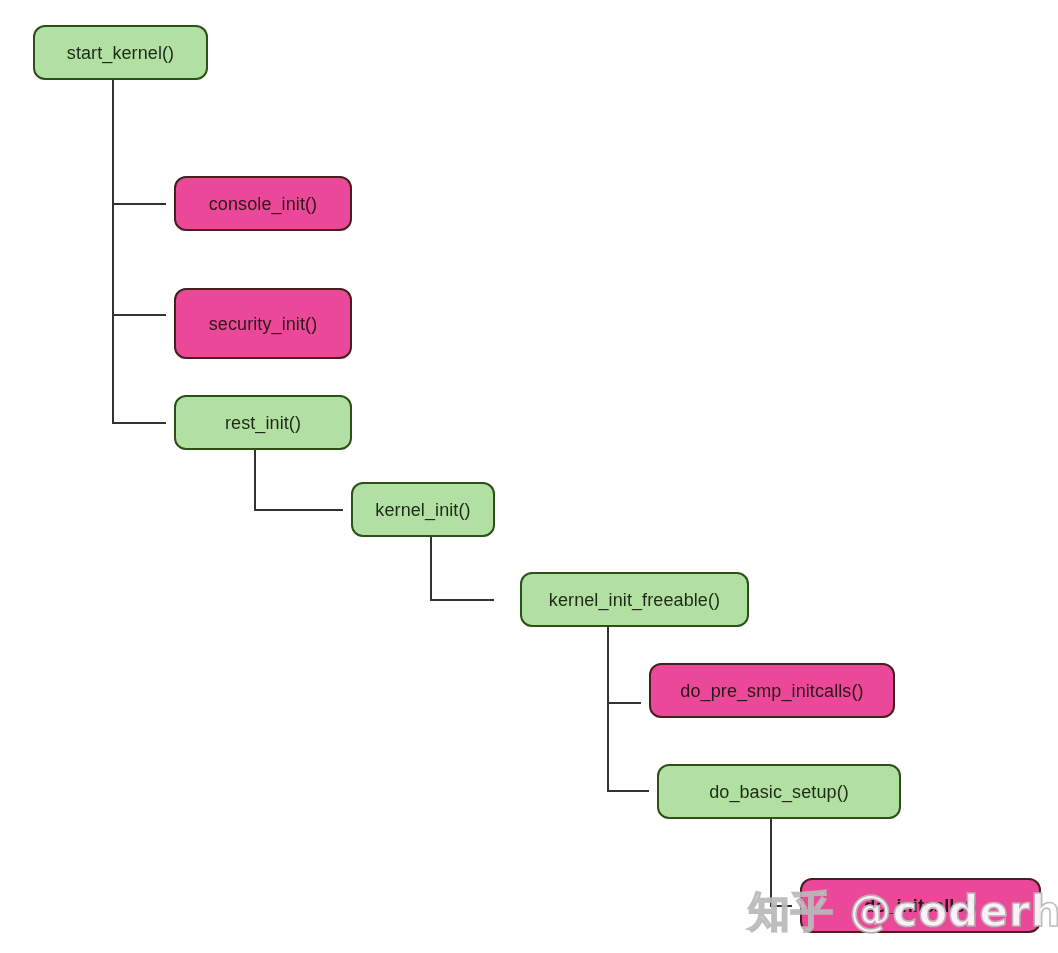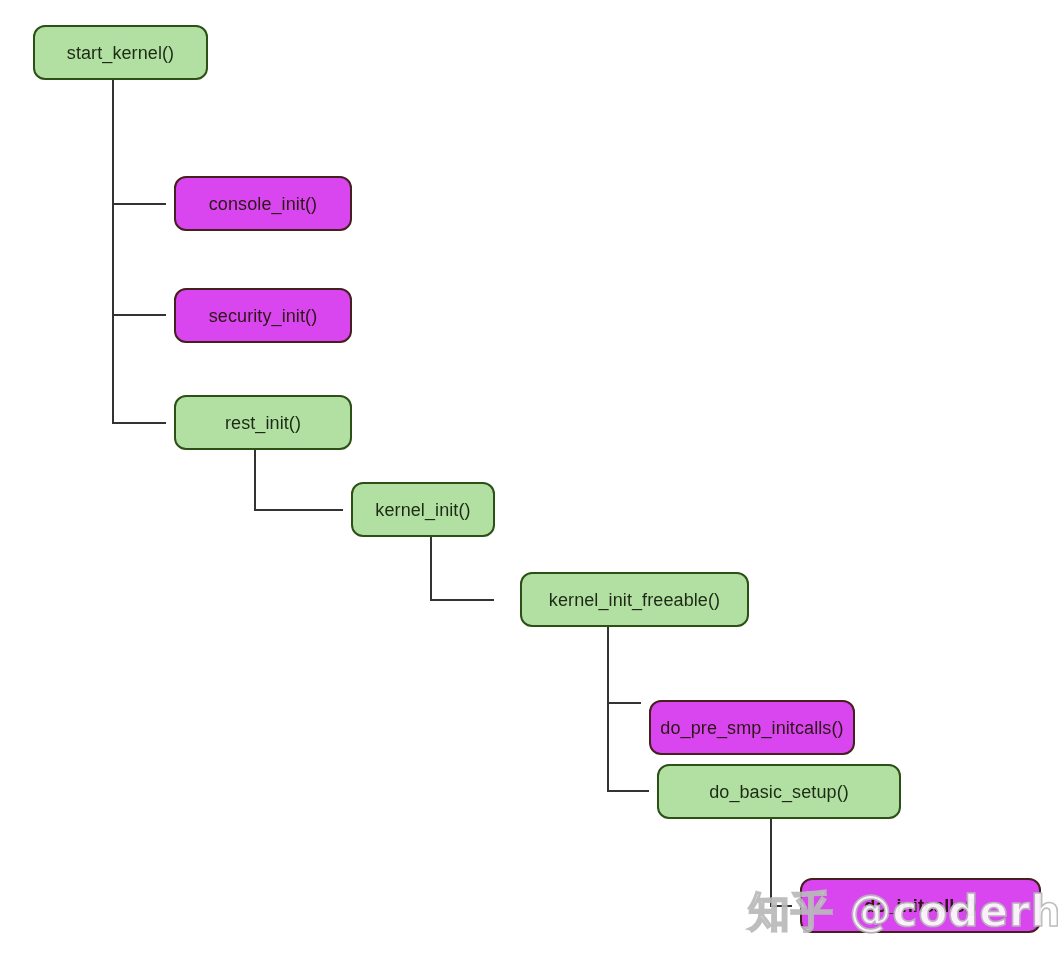--- a/index.html
+++ b/index.html
@@ -39,21 +39,21 @@
     white-space: nowrap;
     z-index: 2;
     margin-left: 8px;
   }
   .node.green {
     background: #b2e0a2;
     border-color: #2c5016;
     color: #1d2b16;
   }
   .node.pink {
-    background: #d946ef;
+    background: #ec4899;
     border-color: #45201f;
     color: #2c1616;
   }
   .node-label {
     line-height: 1;
     pointer-events: none;
   }
   #watermark {
     position: absolute;
     left: 748px;
@@ -87,33 +87,33 @@
       <path d="M 771 819 L 771 906 L 792 906" fill="none" stroke="#333333" stroke-width="2" stroke-linecap="butt" stroke-linejoin="miter"></path>
     </svg>
 
   <div id="node-layer">
       <div class="node green" style="left: 25px; top: 25px; width: 175px; height: 55px;">
         <span class="node-label">start_kernel()</span>
       </div>
       <div class="node pink" style="left: 166px; top: 176px; width: 178px; height: 55px;">
         <span class="node-label">console_init()</span>
       </div>
-      <div class="node pink" style="left: 166px; top: 288px; width: 178px; height: 55px;">
+      <div class="node pink" style="left: 166px; top: 288px; width: 178px; height: 71px;">
         <span class="node-label">security_init()</span>
       </div>
       <div class="node green" style="left: 166px; top: 395px; width: 178px; height: 55px;">
         <span class="node-label">rest_init()</span>
       </div>
       <div class="node green" style="left: 343px; top: 482px; width: 144px; height: 55px;">
         <span class="node-label">kernel_init()</span>
       </div>
       <div class="node green" style="left: 512px; top: 572px; width: 229px; height: 55px;">
         <span class="node-label">kernel_init_freeable()</span>
       </div>
-      <div class="node pink" style="left: 641px; top: 700px; width: 206px; height: 55px;">
+      <div class="node pink" style="left: 641px; top: 663px; width: 246px; height: 55px;">
         <span class="node-label">do_pre_smp_initcalls()</span>
       </div>
       <div class="node green" style="left: 649px; top: 764px; width: 244px; height: 55px; text-align: right;">
         <span class="node-label">do_basic_setup()</span>
       </div>
       <div class="node pink" style="left: 792px; top: 878px; width: 241px; height: 55px; font-weight: bold;">
         <span class="node-label">do_initcalls()</span>
       </div>
     </div>
 

